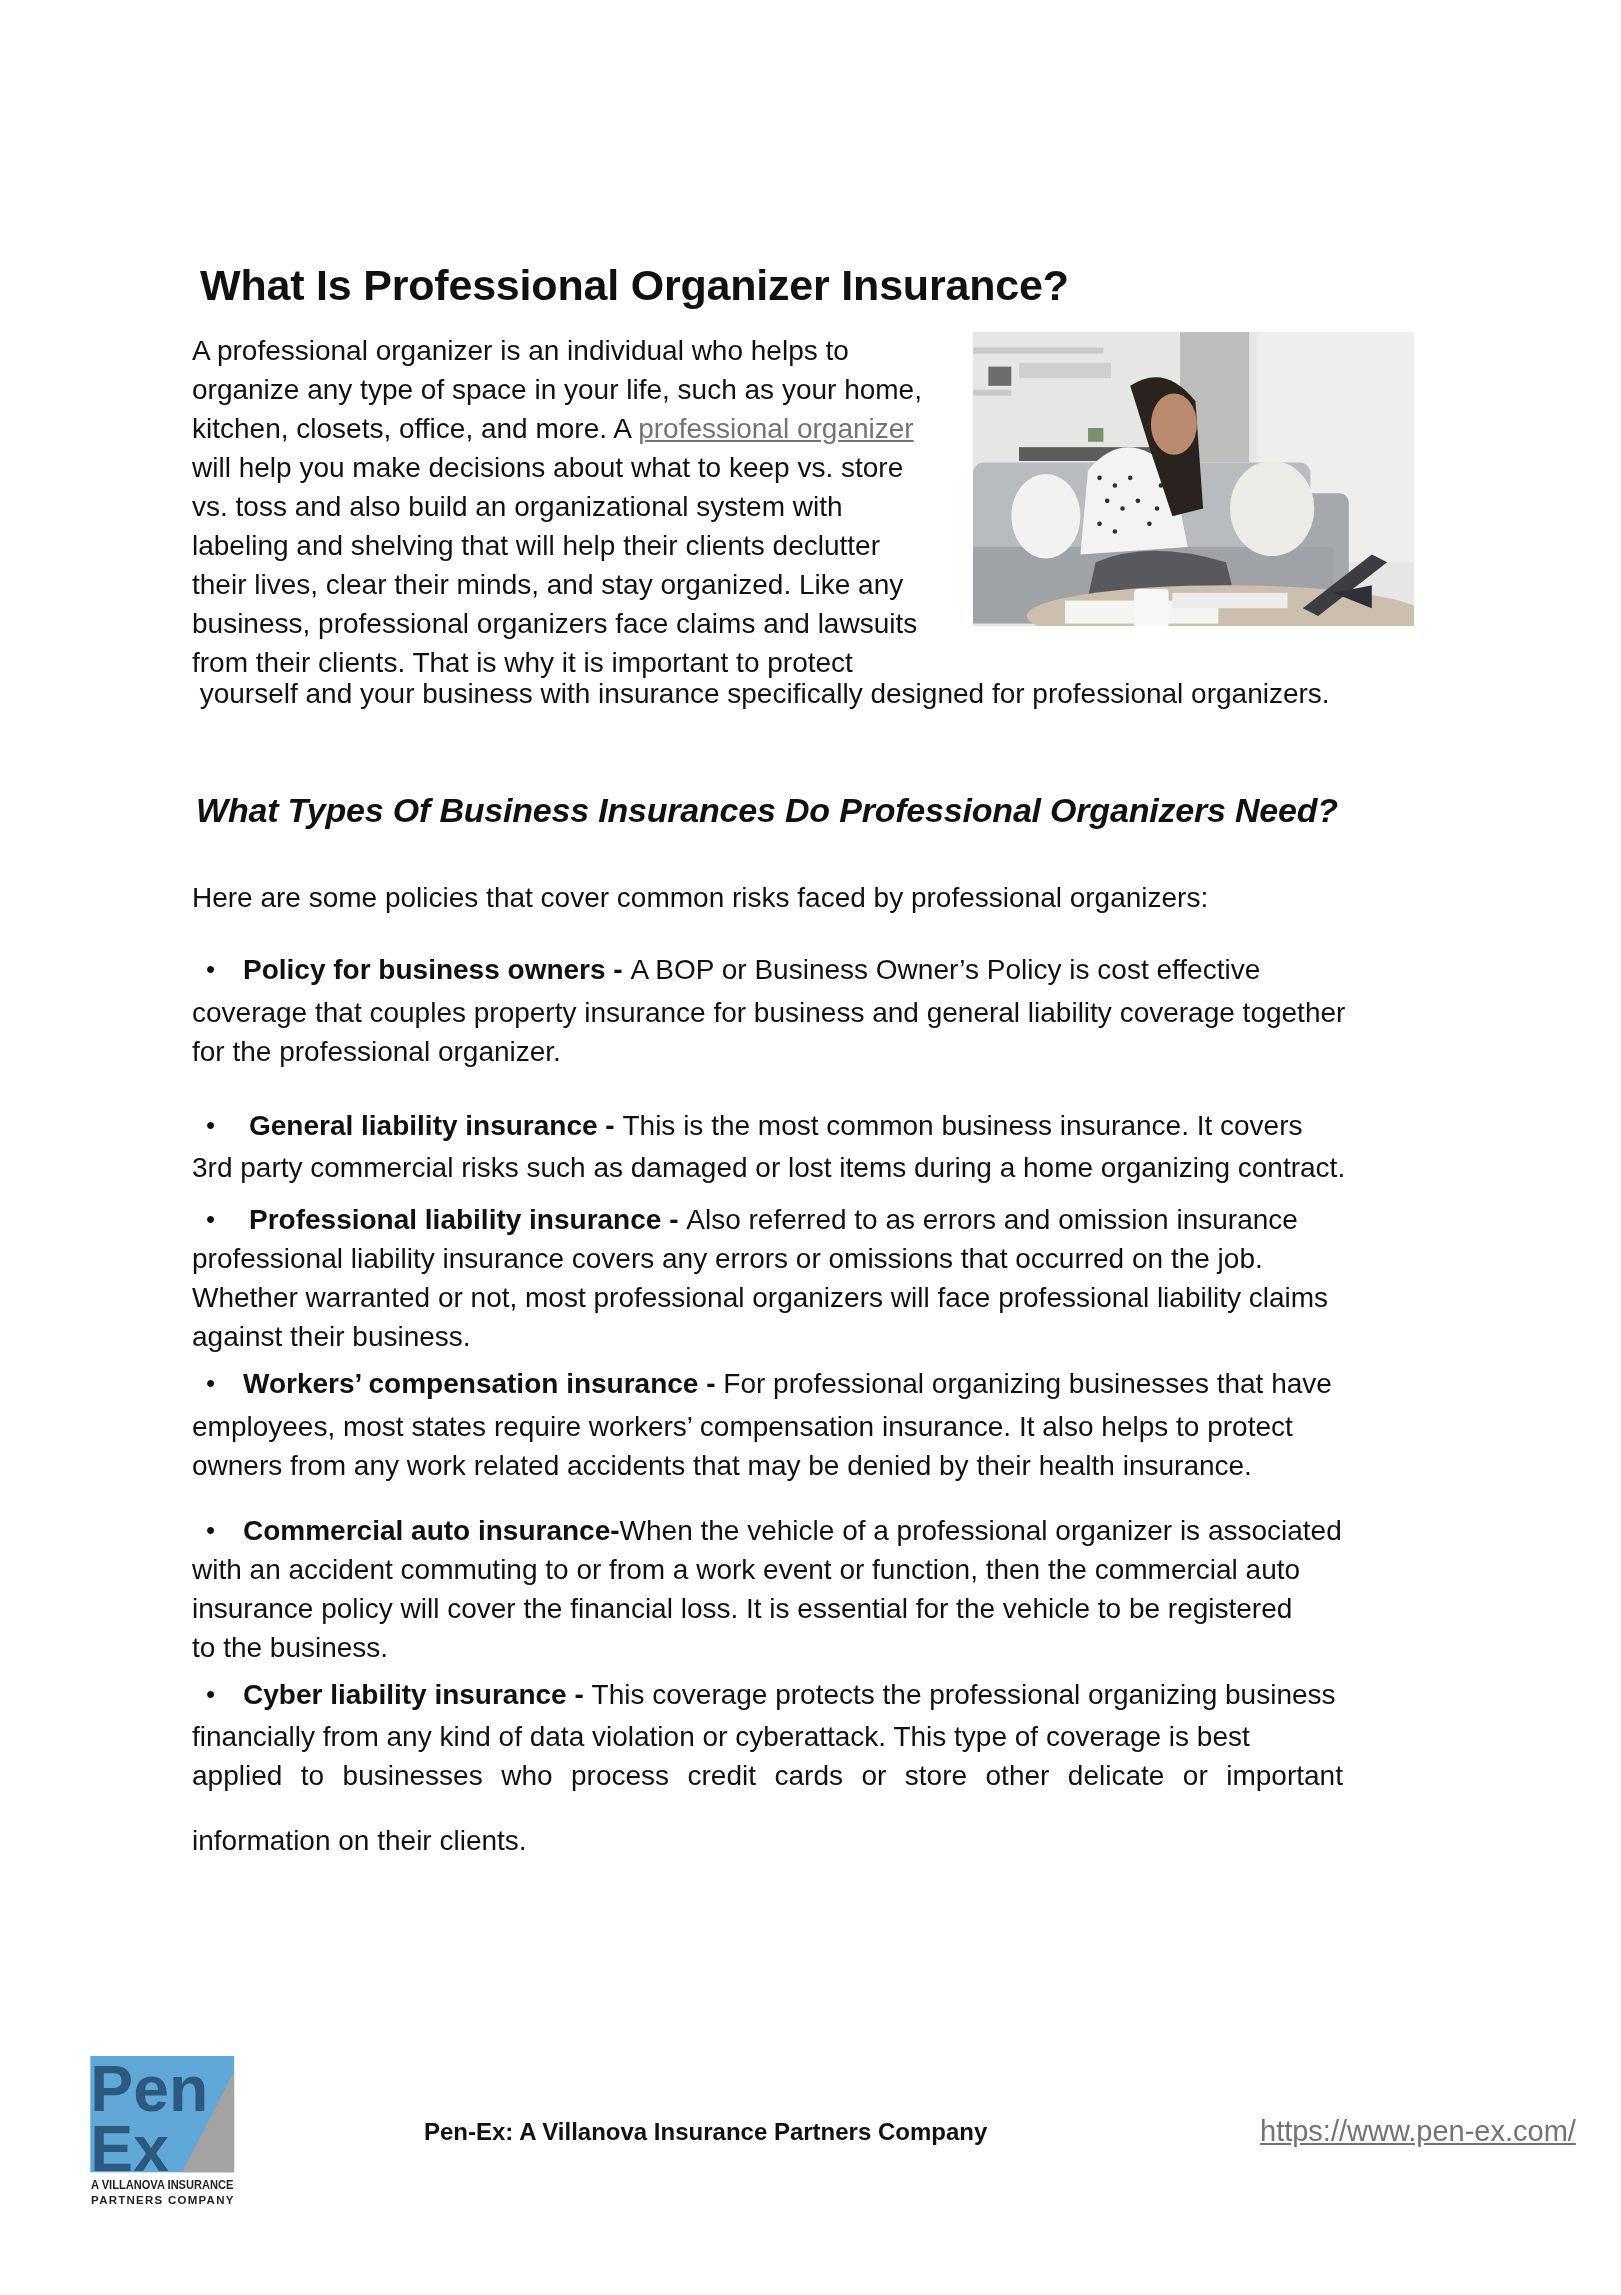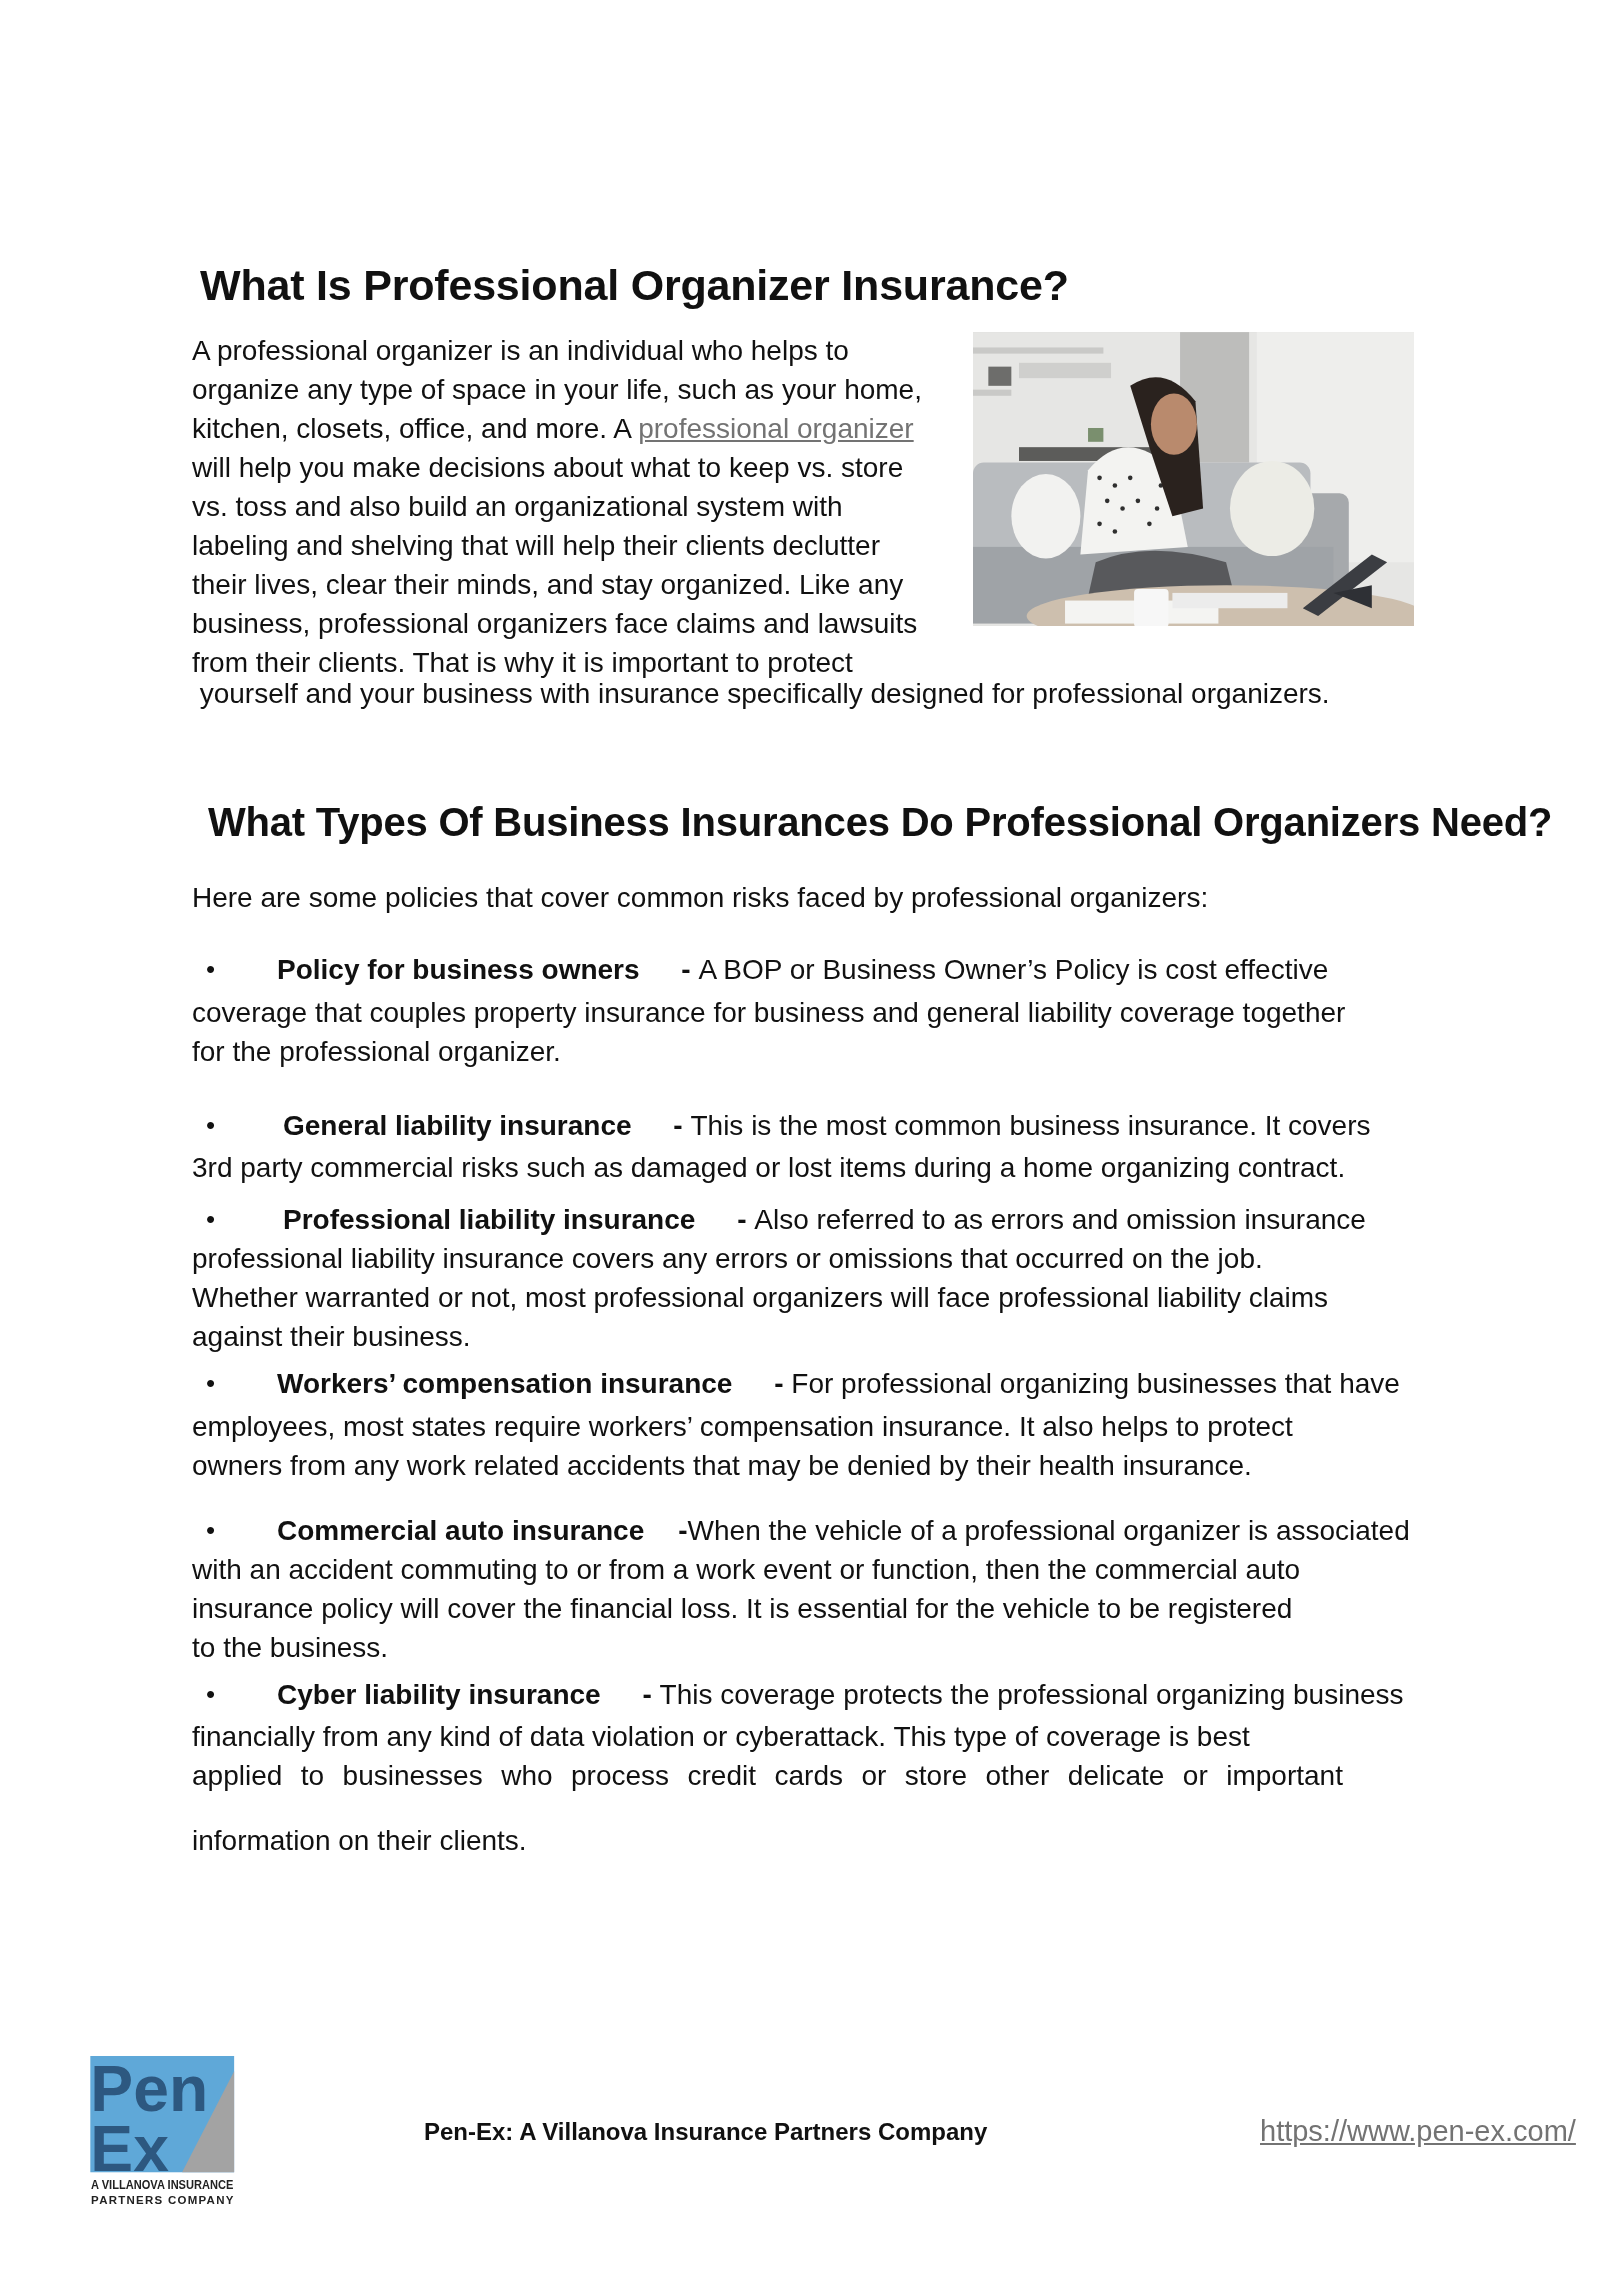--- a/index.html
+++ b/index.html
@@ -13,22 +13,22 @@
   }
   .page { position: absolute; left: 0; top: 0; width: 1621px; height: 2295px; }
 
   .h1 {
     position: absolute; left: 192px; top: 250px;
     font-size: 43px; font-weight: bold; letter-spacing: -0.2px;
     margin: 8px; line-height: 54px; white-space: nowrap;
   }
   .h2 {
     position: absolute; left: 192px; top: 783px;
-    font-size: 40px; font-weight: bold; letter-spacing: -0.2px;
-    margin: 16px; line-height: 46px; white-space: nowrap;
+    font-size: 34px; font-weight: bold; letter-spacing: -0.2px;
+    margin: 4px; line-height: 46px; white-space: nowrap; font-style: italic;
   }
 
   .body-text { font-size: 28px; line-height: 39px; }
 
   .intro {
     position: absolute; left: 192px; top: 331px; width: 766px;
   }
   .intro .line { display: block; white-space: nowrap; }
   .intro .last-line { position: absolute; left: 7.7px; top: 343px; white-space: nowrap; }
 
@@ -43,21 +43,21 @@
     position: absolute; left: 192px; top: 878px; white-space: nowrap;
   }
 
   .policy { position: absolute; left: 192px; width: 1226px; }
   .policy .row { display: block; white-space: nowrap; }
   .policy .first { position: relative; padding-left: 51px; }
   .policy .first.ind2 { padding-left: 57px; }
   .policy .bullet {
     position: absolute; left: 14px; top: 0; font-size: 26px;
   }
-  .policy .label { font-weight: bold; margin-left: 34px; }
+  .policy .label { font-weight: bold; }
 
   .footer-logo { position: absolute; left: 90px; top: 2056px; width: 146px; height: 153px; }
   .footer-company {
     position: absolute; left: 424px; top: 2118px;
     font-size: 24px; font-weight: bold; white-space: nowrap;
   }
   .footer-url {
     position: absolute; left: 1260px; top: 2115px;
     font-size: 29px; white-space: nowrap;
   }

